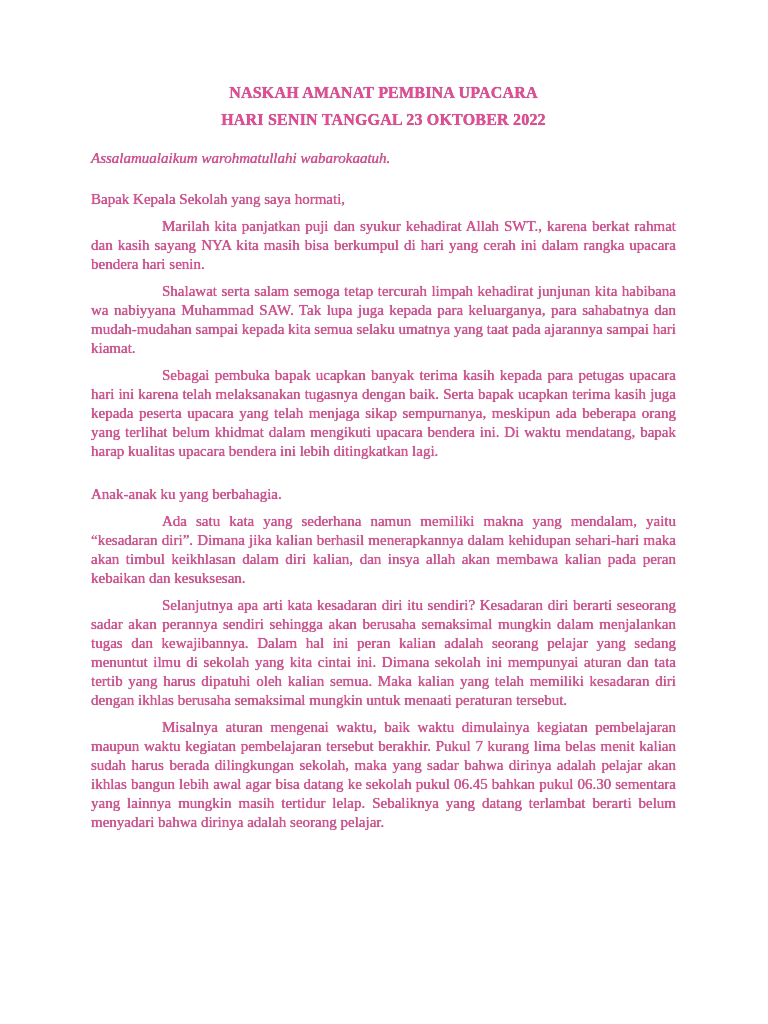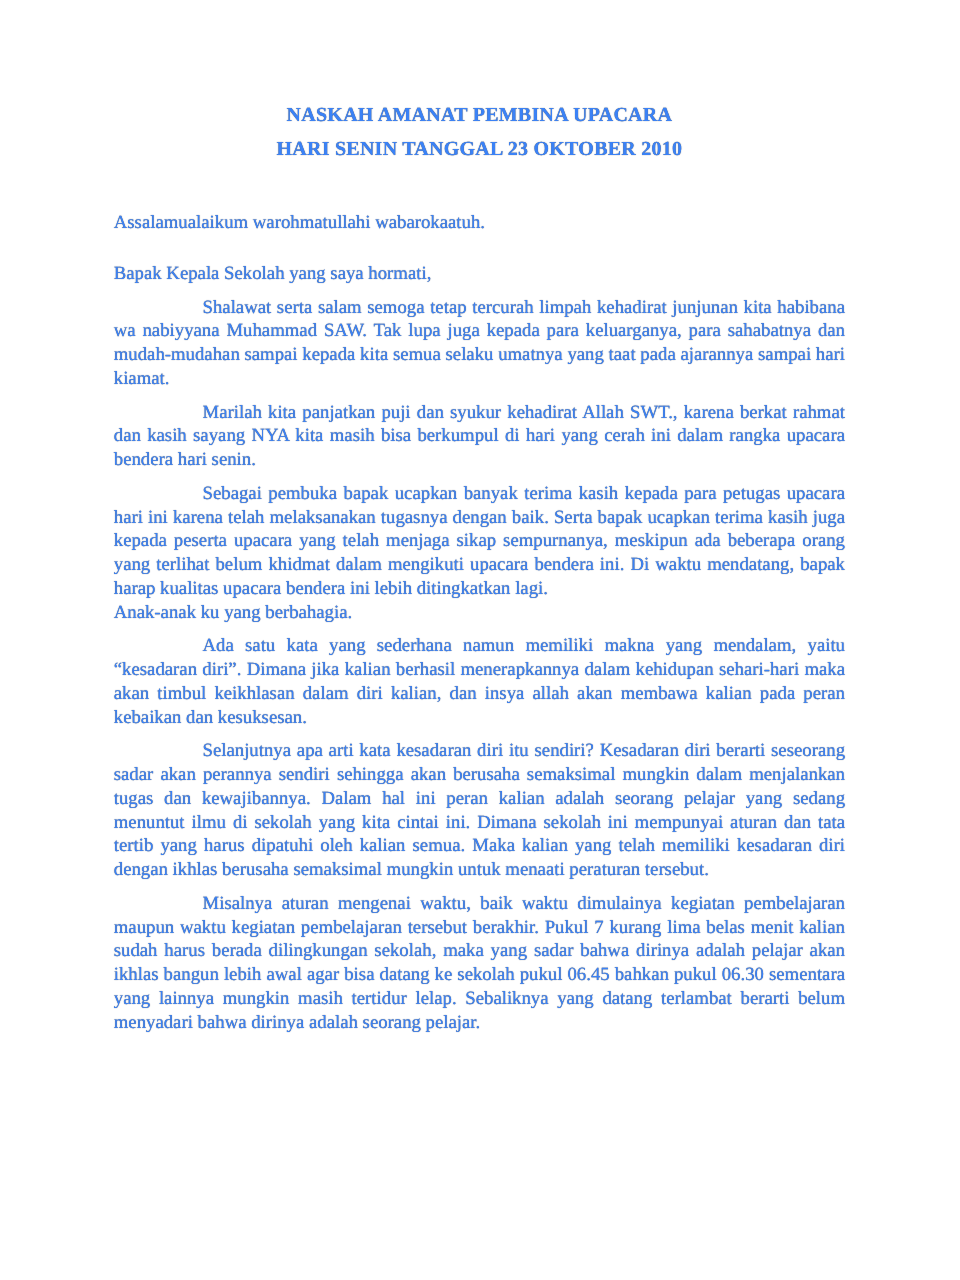--- a/index.html
+++ b/index.html
@@ -11,69 +11,70 @@
     position: relative;
     width: 768px;
     height: 1024px;
     margin: 0 auto;
     background: #ffffff;
     box-sizing: border-box;
     padding: 83px 92px 0 91px;
     font-family: "Liberation Serif", serif;
     font-size: 15px;
     line-height: 19px;
-    color: #3b82f6;
+    color: #ec4899;
     
     text-shadow: 0 0 0.7px rgba(25,25,25,0.8);
     overflow: hidden;
   }
   .doc-title {
     text-align: center;
     font-weight: bold;
     font-size: 16px;
     letter-spacing: 0.2px;
     line-height: 19px;
   }
   .doc-title.second {
     margin-top: 8px;
   }
   .salutation {
-    margin-top: 40px;
+    font-style: italic;
+    margin-top: 20px;
   }
   .greeting {
     margin-top: 22px;
   }
   .para {
     margin-top: 8px;
     text-align: justify;
     text-indent: 71px;
   }
   .interlude {
-    margin-top: 0;
+    margin-top: 24px;
   }
 </style>
 </head>
 <body>
 
 <div class="page">
 
   <div class="doc-title">NASKAH AMANAT PEMBINA UPACARA</div>
 
-  <div class="doc-title second">HARI SENIN TANGGAL 23 OKTOBER 2010</div>
+  <div class="doc-title second">HARI SENIN TANGGAL 23 OKTOBER 2022</div>
 
   <div class="salutation">Assalamualaikum warohmatullahi wabarokaatuh.</div>
 
   <div class="greeting">Bapak Kepala Sekolah yang saya hormati,</div>
 
 
 
 
+  <div class="para">Marilah kita panjatkan puji dan syukur kehadirat Allah SWT., karena berkat rahmat dan kasih sayang NYA kita masih bisa berkumpul di hari yang cerah ini dalam rangka upacara bendera hari senin.</div>
+
   <div class="para">Shalawat serta salam semoga tetap tercurah limpah kehadirat junjunan kita habibana wa nabiyyana Muhammad SAW. Tak lupa juga kepada para keluarganya, para sahabatnya dan mudah-mudahan sampai kepada kita semua selaku umatnya yang taat pada ajarannya sampai hari kiamat.</div>
-
-  <div class="para">Marilah kita panjatkan puji dan syukur kehadirat Allah SWT., karena berkat rahmat dan kasih sayang NYA kita masih bisa berkumpul di hari yang cerah ini dalam rangka upacara bendera hari senin.</div>
 
   <div class="para">Sebagai pembuka bapak ucapkan banyak terima kasih kepada para petugas upacara hari ini karena telah melaksanakan tugasnya dengan baik. Serta bapak ucapkan terima kasih juga kepada peserta upacara yang telah menjaga sikap sempurnanya, meskipun ada beberapa orang yang terlihat belum khidmat dalam mengikuti upacara bendera ini. Di waktu mendatang, bapak harap kualitas upacara bendera ini lebih ditingkatkan lagi.</div>
 
   <div class="interlude">Anak-anak ku yang berbahagia.</div>
 
   <div class="para">Ada satu kata yang sederhana namun memiliki makna yang mendalam, yaitu “kesadaran diri”. Dimana jika kalian berhasil menerapkannya dalam kehidupan sehari-hari maka akan timbul keikhlasan dalam diri kalian, dan insya allah akan membawa kalian pada peran kebaikan dan kesuksesan.</div>
 
   <div class="para">Selanjutnya apa arti kata kesadaran diri itu sendiri? Kesadaran diri berarti seseorang sadar akan perannya sendiri sehingga akan berusaha semaksimal mungkin dalam menjalankan tugas dan kewajibannya. Dalam hal ini peran kalian adalah seorang pelajar yang sedang menuntut ilmu di sekolah yang kita cintai ini. Dimana sekolah ini mempunyai aturan dan tata tertib yang harus dipatuhi oleh kalian semua. Maka kalian yang telah memiliki kesadaran diri dengan ikhlas berusaha semaksimal mungkin untuk menaati peraturan tersebut.</div>
 
   <div class="para">Misalnya aturan mengenai waktu, baik waktu dimulainya kegiatan pembelajaran maupun waktu kegiatan pembelajaran tersebut berakhir. Pukul 7 kurang lima belas menit kalian sudah harus berada dilingkungan sekolah, maka yang sadar bahwa dirinya adalah pelajar akan ikhlas bangun lebih awal agar bisa datang ke sekolah pukul 06.45 bahkan pukul 06.30 sementara yang lainnya mungkin masih tertidur lelap. Sebaliknya yang datang terlambat berarti belum menyadari bahwa dirinya adalah seorang pelajar.</div>

